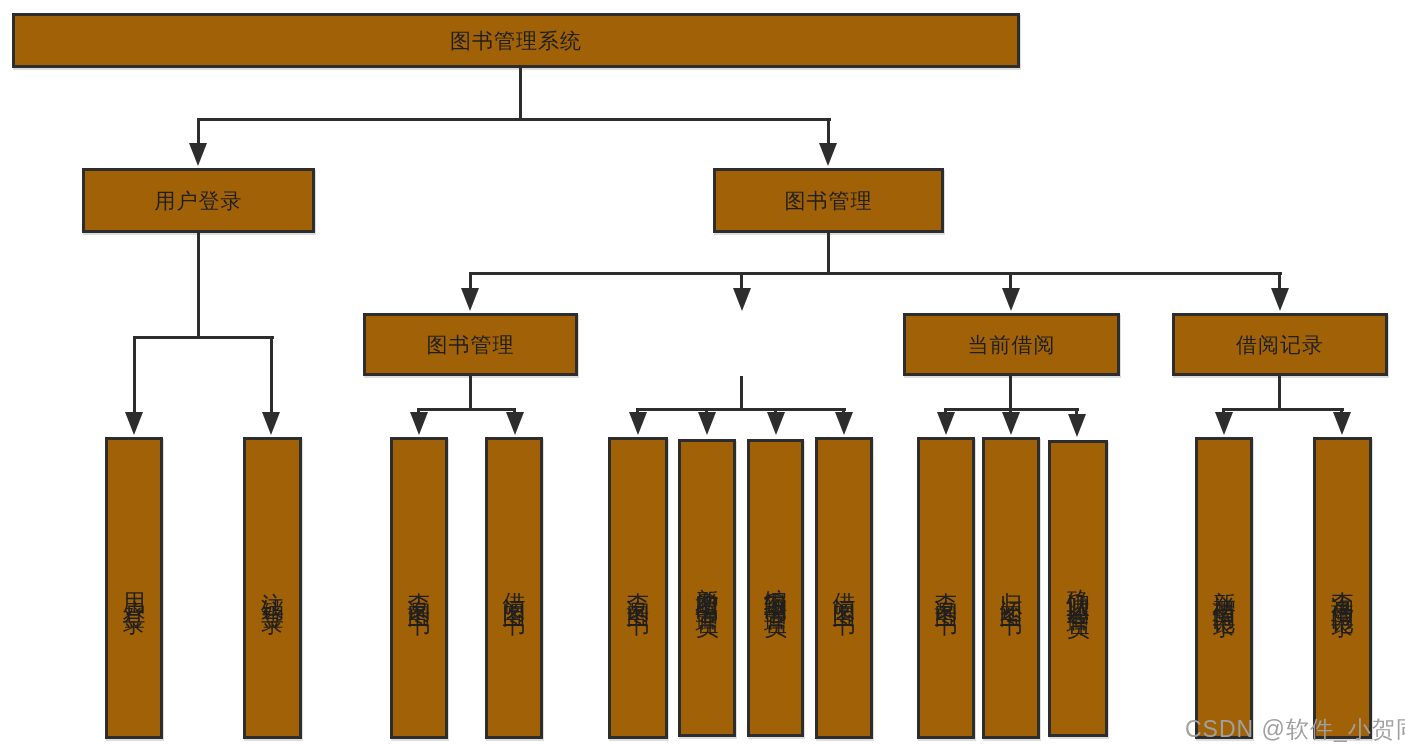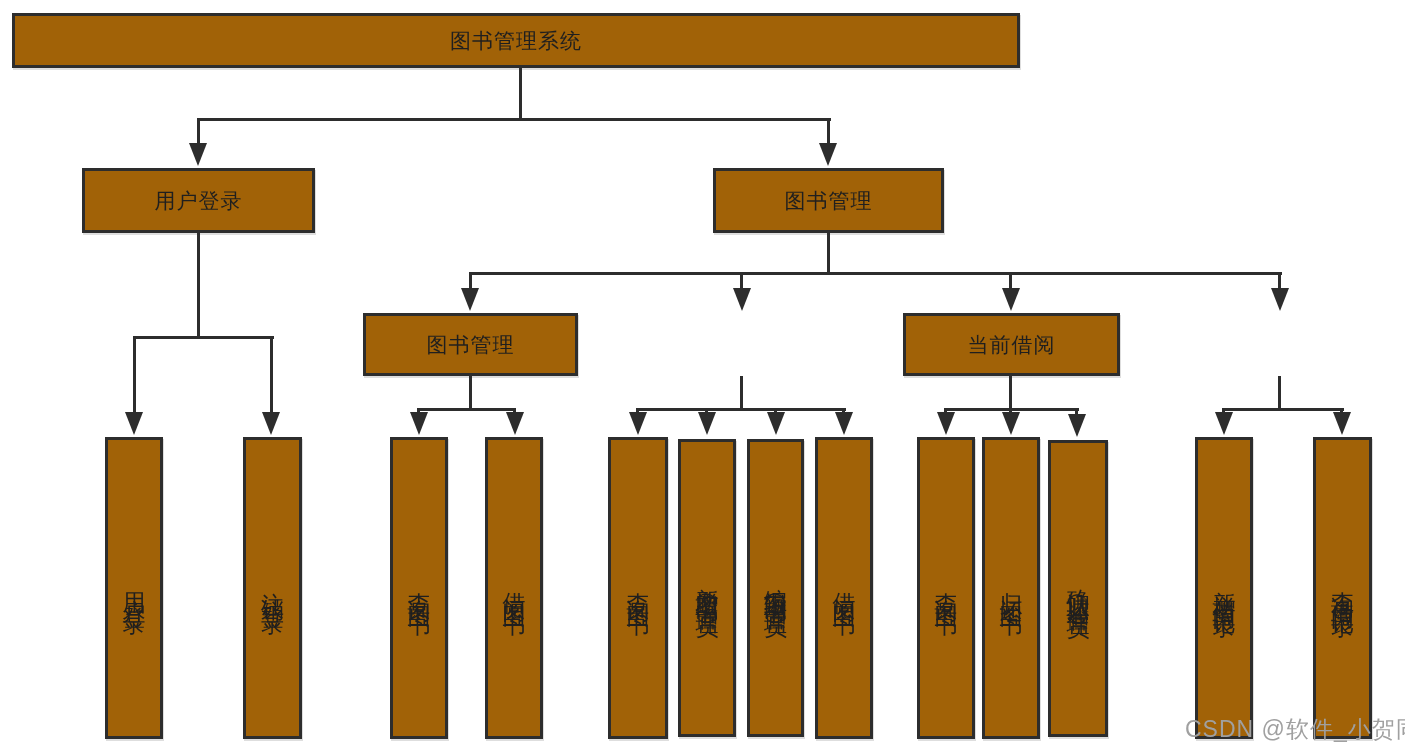--- a/index.html
+++ b/index.html
@@ -47,20 +47,21 @@
 
 <div class="canvas">
 
   <div class="node hbox" style="left:12px;top:13px;width:1008px;height:55px">图书管理系统</div>
 
   <div class="node hbox" style="left:82px;top:168px;width:233px;height:65px">用户登录</div>
   <div class="node hbox" style="left:713px;top:168px;width:231px;height:65px">图书管理</div>
 
   <div class="node hbox" style="left:363px;top:313px;width:215px;height:63px">图书管理</div>
   <div class="node hbox" style="left:903px;top:313px;width:217px;height:63px">当前借阅</div>
+  <div class="node hbox" style="left:1172px;top:313px;width:216px;height:63px">借阅记录</div>
 
   <div class="node" style="left:105px;top:437px;width:58px;height:302px">
     <span class="vtext">用户登录</span>
   </div>
   <div class="node" style="left:243px;top:437px;width:59px;height:302px">
     <span class="vtext">注销登录</span>
   </div>
 
   <div class="node" style="left:390px;top:437px;width:58px;height:302px">
     <span class="vtext">查询图书</span>

